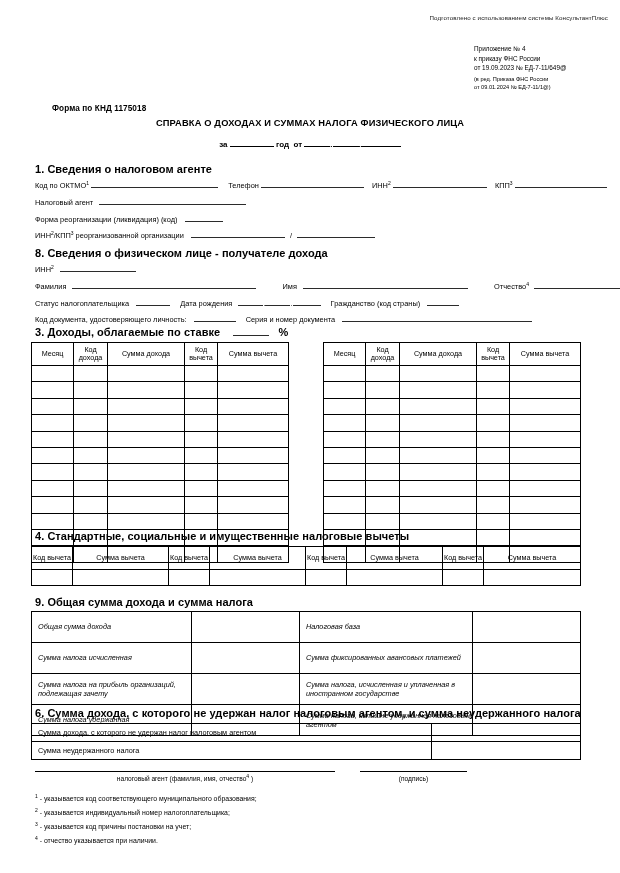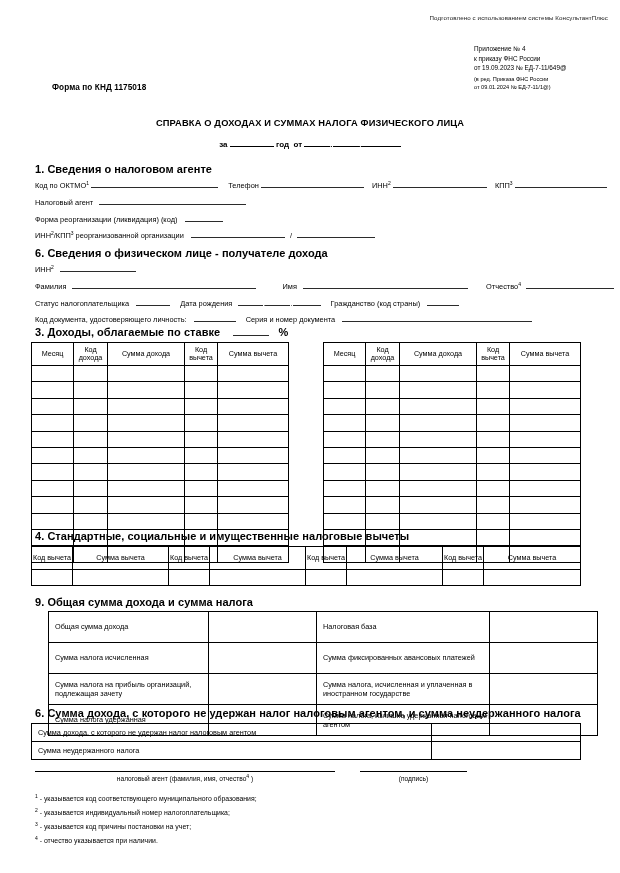--- a/index.html
+++ b/index.html
@@ -40,21 +40,21 @@
     color: #000;
   }
   .appendix-block .sub {
     font-size: 5.6px;
     line-height: 1.5;
     margin-top: 2px;
   }
 
   .knd {
     position: absolute;
-    top: 83px;
+    top: 104px;
     left: 52px;
     font-size: 8.2px;
     font-weight: bold;
     letter-spacing: 0.1px;
   }
 
   .doc-title {
     position: absolute;
     top: 118px;
     left: 0;
@@ -219,33 +219,33 @@
     <span class="rule" style="width:38px; margin-left:6px"></span>
   </div>
 
   <div class="frow" style="top:229px; left:35px;">
     <span>ИНН</span><sup>2</sup><span>/КПП</span><sup>3</sup><span> реорганизованной организации</span>
     <span class="rule" style="width:94px; margin-left:5px"></span>
     <span style="margin:0 3px">/</span>
     <span class="rule" style="width:78px"></span>
   </div>
 
-  <div class="sec-head" style="top:247px">6. Сведения о физическом лице - получателе дохода</div>
+  <div class="sec-head" style="top:247px">8. Сведения о физическом лице - получателе дохода</div>
 
   <div class="frow" style="top:263px; left:35px;">
     <span>ИНН</span><sup>2</sup>
     <span class="rule" style="width:76px; margin-left:4px"></span>
   </div>
 
   <div class="frow" style="top:280px; left:35px;">
     <span>Фамилия</span>
     <span class="rule" style="width:184px; margin-left:4px"></span>
     <span style="margin-left:24px">Имя</span>
     <span class="rule" style="width:165px; margin-left:4px"></span>
-    <span style="margin-left:16px">Отчество</span><sup>4</sup>
+    <span style="margin-left:24px">Отчество</span><sup>4</sup>
     <span class="rule" style="width:88px; margin-left:3px"></span>
   </div>
 
   <div class="frow" style="top:297px; left:35px;">
     <span>Статус налогоплательщика</span>
     <span class="rule" style="width:34px; margin-left:5px"></span>
     <span style="margin-left:8px">Дата рождения</span>
     <span class="rule" style="width:25px; margin-left:4px"></span><span>.</span><span class="rule" style="width:25px"></span><span>.</span><span class="rule" style="width:28px"></span>
     <span style="margin-left:8px">Гражданство (код страны)</span>
     <span class="rule" style="width:32px; margin-left:5px"></span>
@@ -508,21 +508,21 @@
           <td class="cell"></td>
           <td class="cell"></td>
           <td class="cell"></td>
           <td class="cell"></td>
         </tr>
       </tbody>
   </table>
 
   <div class="sec-head" style="top:596px">9. Общая сумма дохода и сумма налога</div>
 
-  <table class="grid s5" id="s5" style="top:611px; left:48px; width:549px;">
+  <table class="grid s5" id="s5" style="top:611px; left:31px; width:549px;font-style:italic;">
     <colgroup>
         <col style="width:160px">
         <col style="width:108px">
         <col style="width:173px">
         <col style="width:108px">
       </colgroup>
     <tbody>
         <tr>
           <td class="lbl">Общая сумма дохода</td>
           <td></td>

